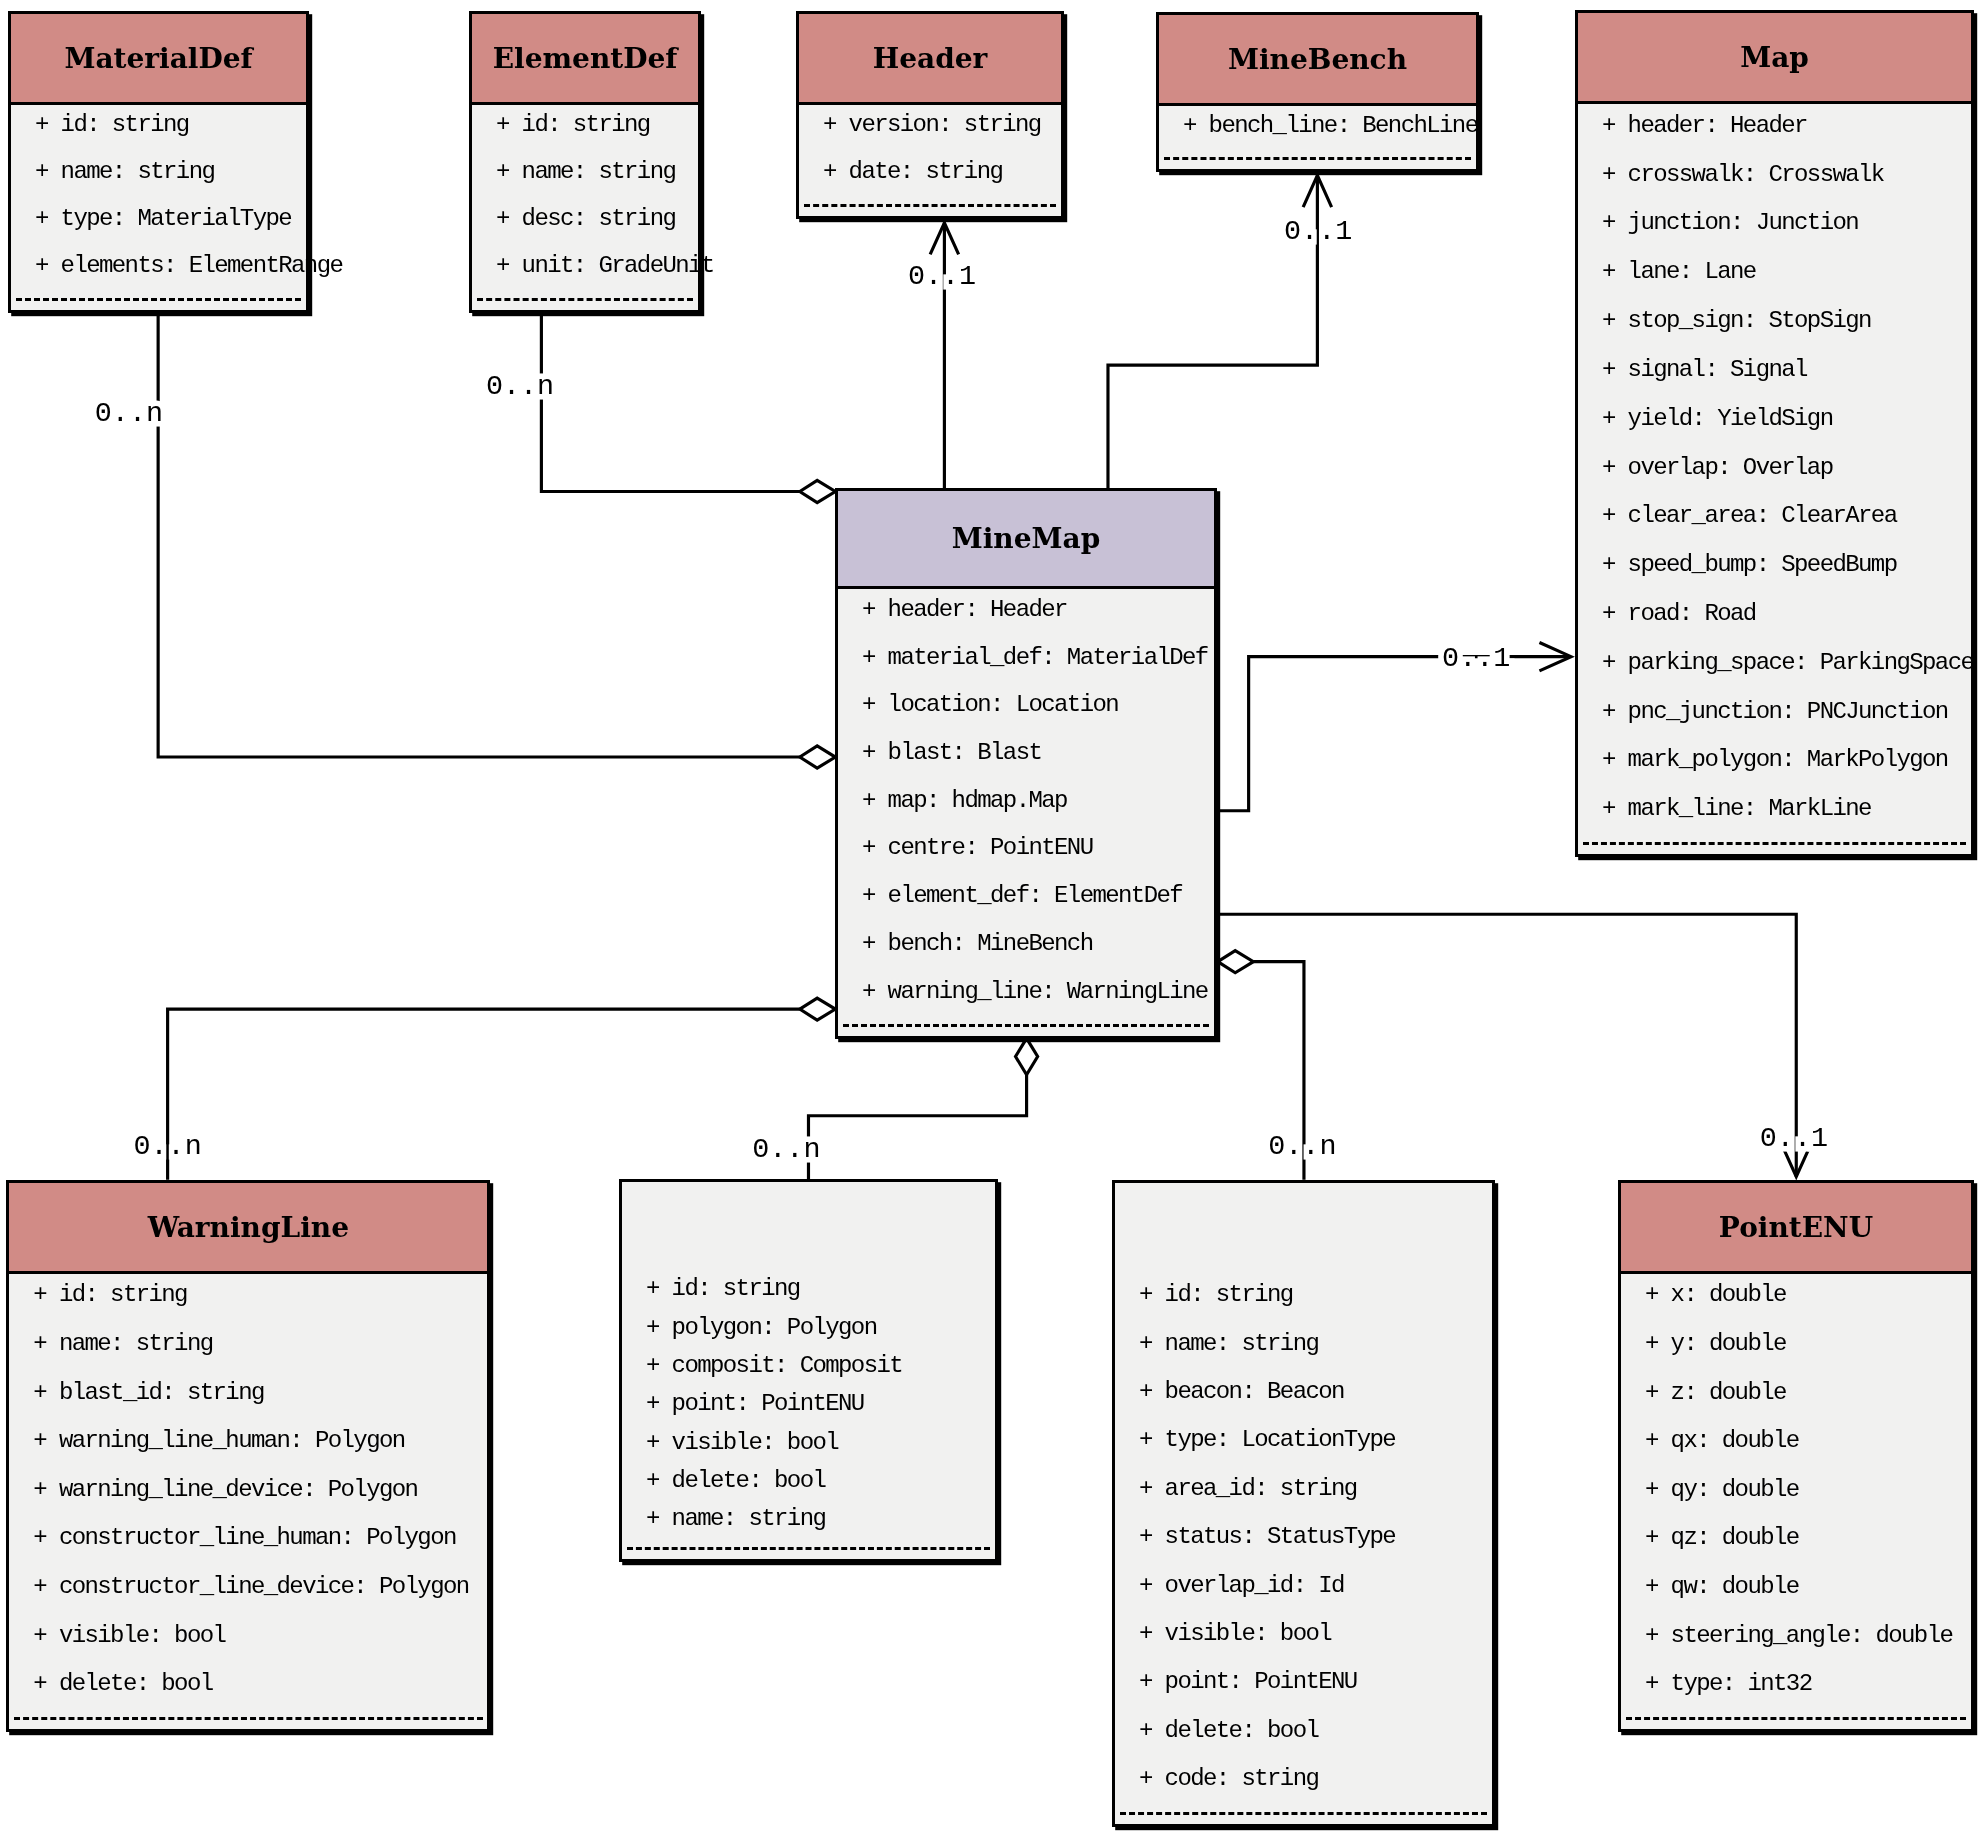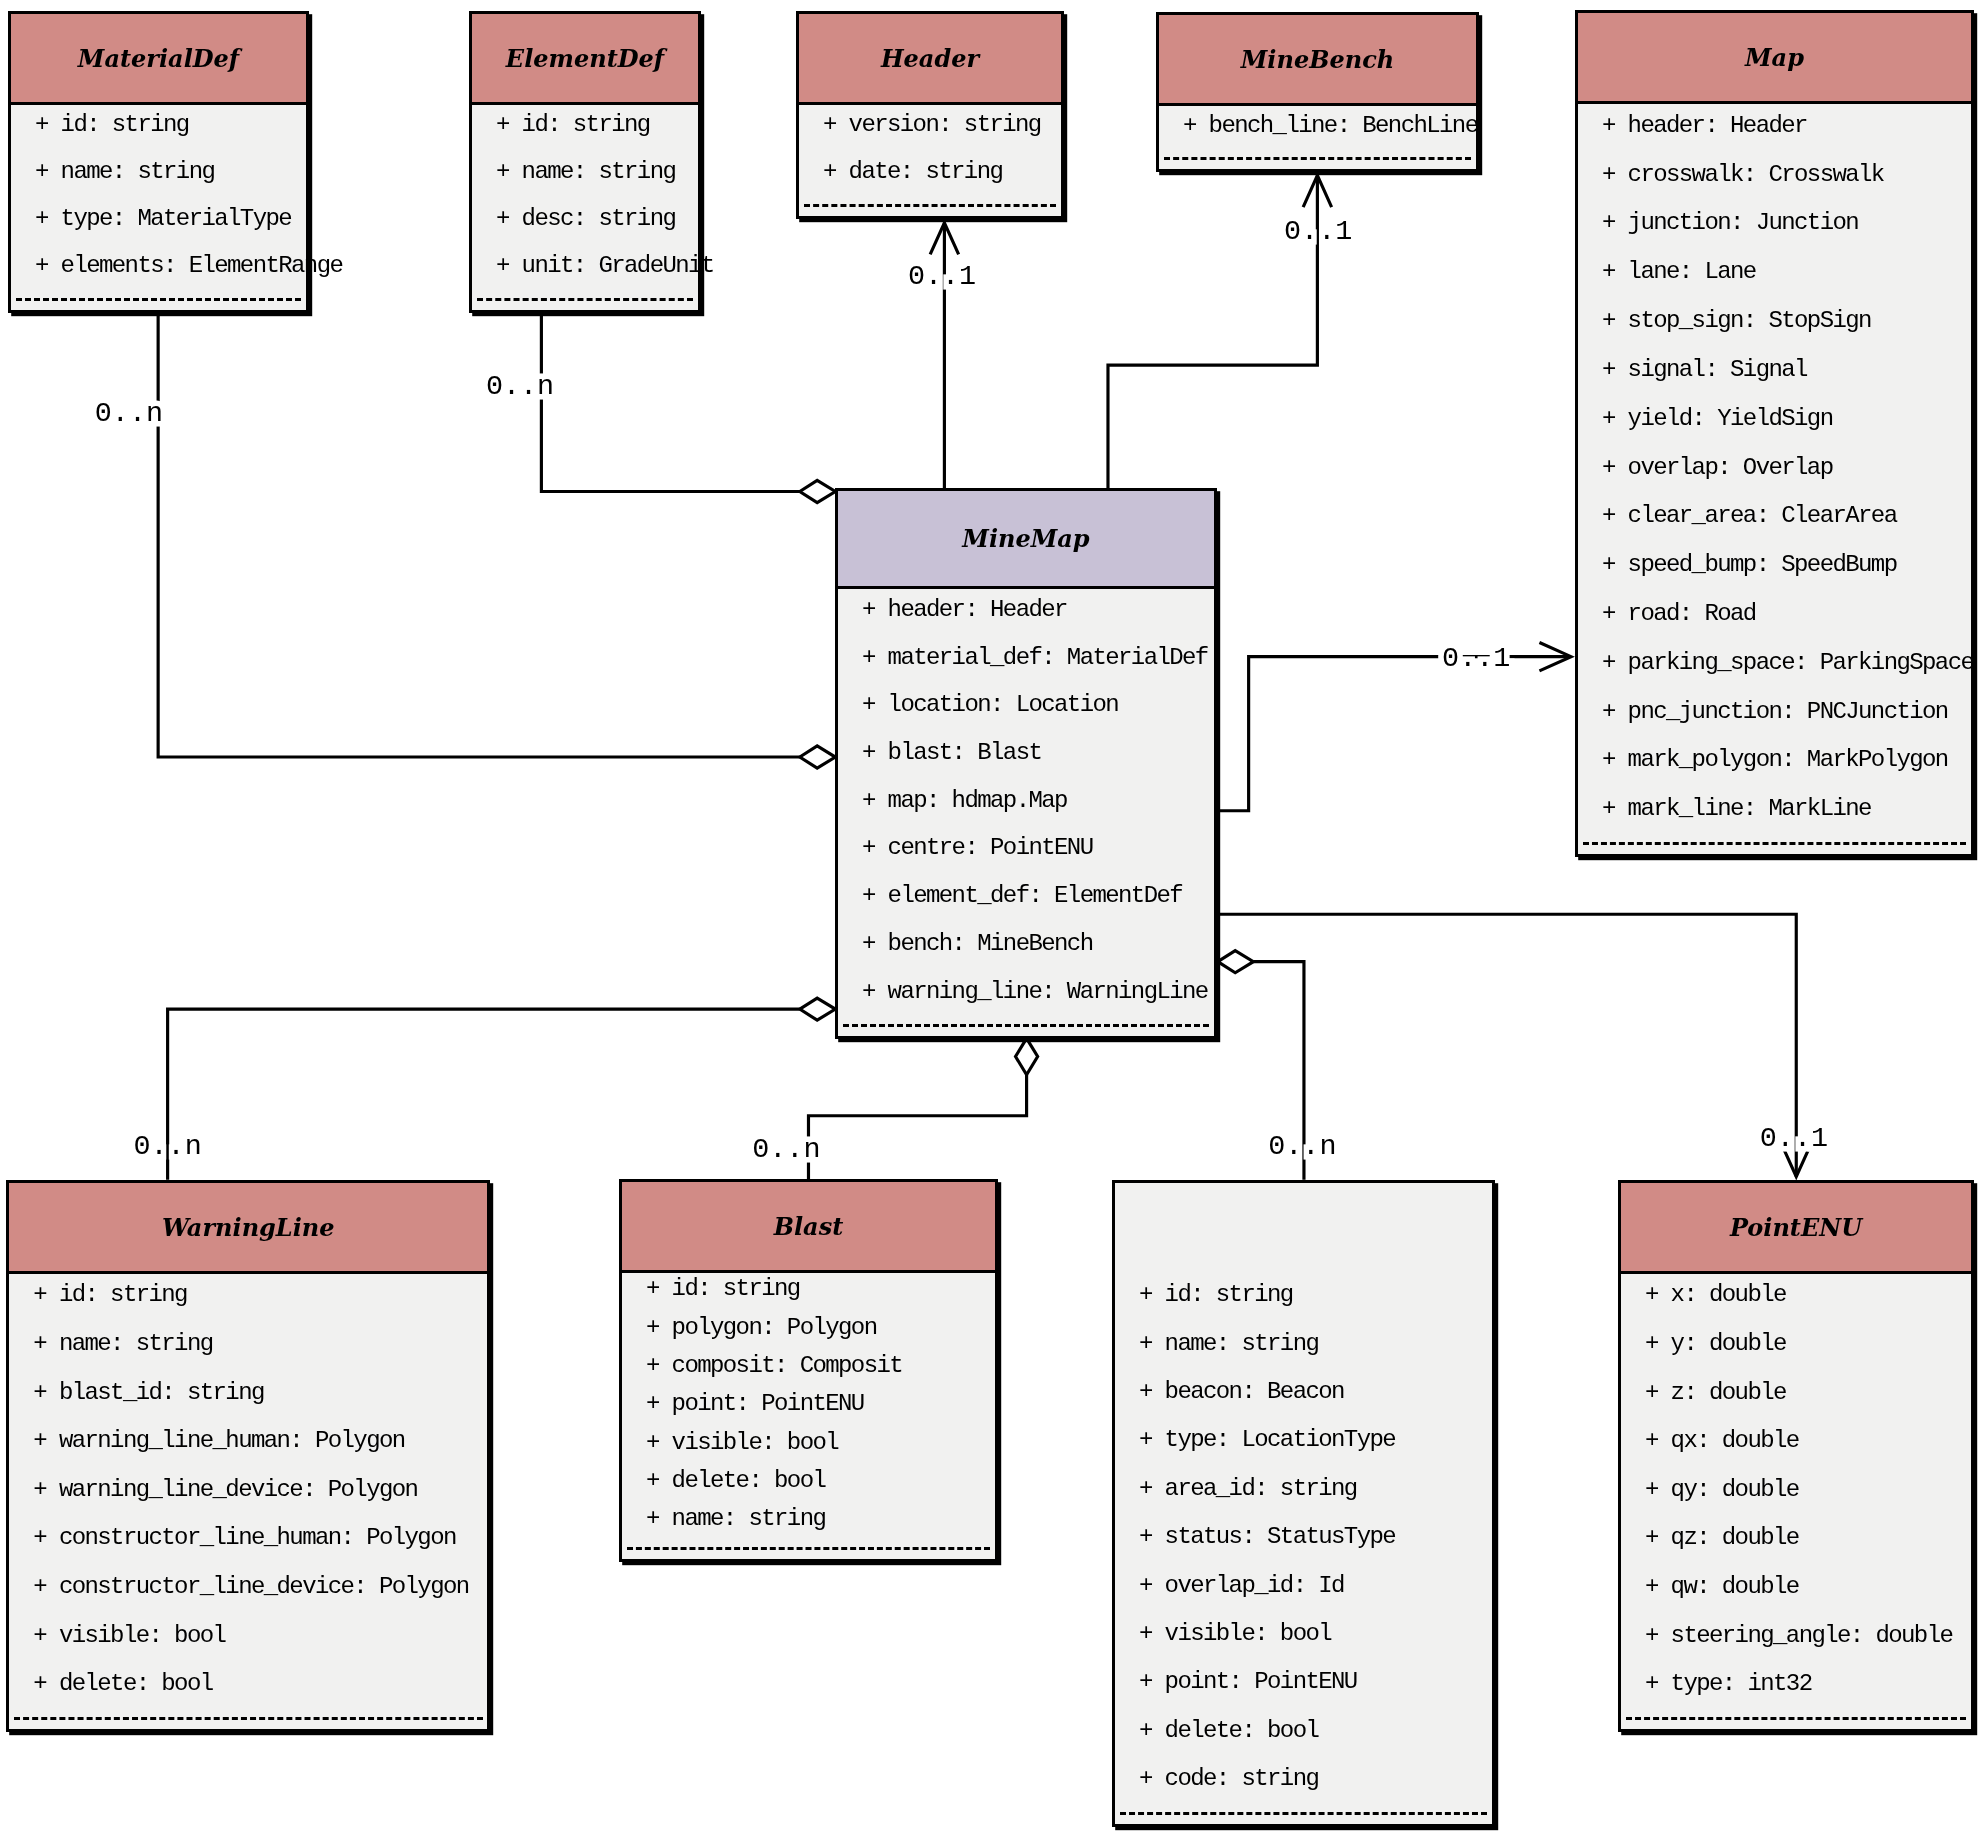--- a/index.html
+++ b/index.html
@@ -10,22 +10,22 @@
   }
   html,body{margin:0;padding:0;background:#ffffff;}
   #canvas{position:relative;width:1986px;height:1842px;background:#ffffff;overflow:hidden;
           font-family:"Liberation Mono","DejaVu Sans Mono",monospace;}
   #wires{position:absolute;left:0;top:0;width:1986px;height:1842px;}
 
   .uml-class{position:absolute;background:var(--body-fill);border:3.2px solid var(--line);
              box-shadow:3.2px 3.2px 0 var(--line);box-sizing:border-box;}
   .uml-title{position:absolute;left:0;right:0;top:0;height:88px;background:var(--class-header);
              border-bottom:3.2px solid var(--line);display:flex;align-items:center;justify-content:center;
-             font-family:"DejaVu Serif","Liberation Serif",serif;font-weight:bold;font-style:italic;
-             font-size:24px;color:#000;}
+             font-family:"DejaVu Serif","Liberation Serif",serif;font-weight:bold;
+             font-size:28px;color:#000;}
   .accent .uml-title{background:var(--minemap-header);height:95px;}
   .uml-attrs{position:absolute;left:0;right:0;top:88px;bottom:20.5px;display:flex;
              flex-direction:column;justify-content:space-around;padding:0 12px 0 24px;}
   .accent .uml-attrs{top:95px;}
   .attr{font-size:24px;letter-spacing:-1.6px;color:#000;white-space:pre;line-height:1;}
   .uml-sep{position:absolute;left:4.7px;right:4.7px;bottom:9.5px;border-top:3.2px dashed var(--line);}
 
   .pos-materialdef{left:8px;  top:11px;   width:301px; height:302px;}
   .pos-elementdef {left:425px; top:11px;   width:232px; height:302px;margin-left:44px;}
   .pos-header     {left:796px;top:11px;   width:268px; height:208px;}
@@ -175,21 +175,20 @@
         <div class="attr">+ warning_line_device: Polygon</div>
         <div class="attr">+ constructor_line_human: Polygon</div>
         <div class="attr">+ constructor_line_device: Polygon</div>
         <div class="attr">+ visible: bool</div>
         <div class="attr">+ delete: bool</div>
       </div>
     <div class="uml-sep"></div>
   </div>
 
   <div class="uml-class pos-blast">
-    <div class="uml-title">Blast</div>
     <div class="uml-attrs">
         <div class="attr">+ id: string</div>
         <div class="attr">+ polygon: Polygon</div>
         <div class="attr">+ composit: Composit</div>
         <div class="attr">+ point: PointENU</div>
         <div class="attr">+ visible: bool</div>
         <div class="attr">+ delete: bool</div>
         <div class="attr">+ name: string</div>
       </div>
     <div class="uml-sep"></div>

